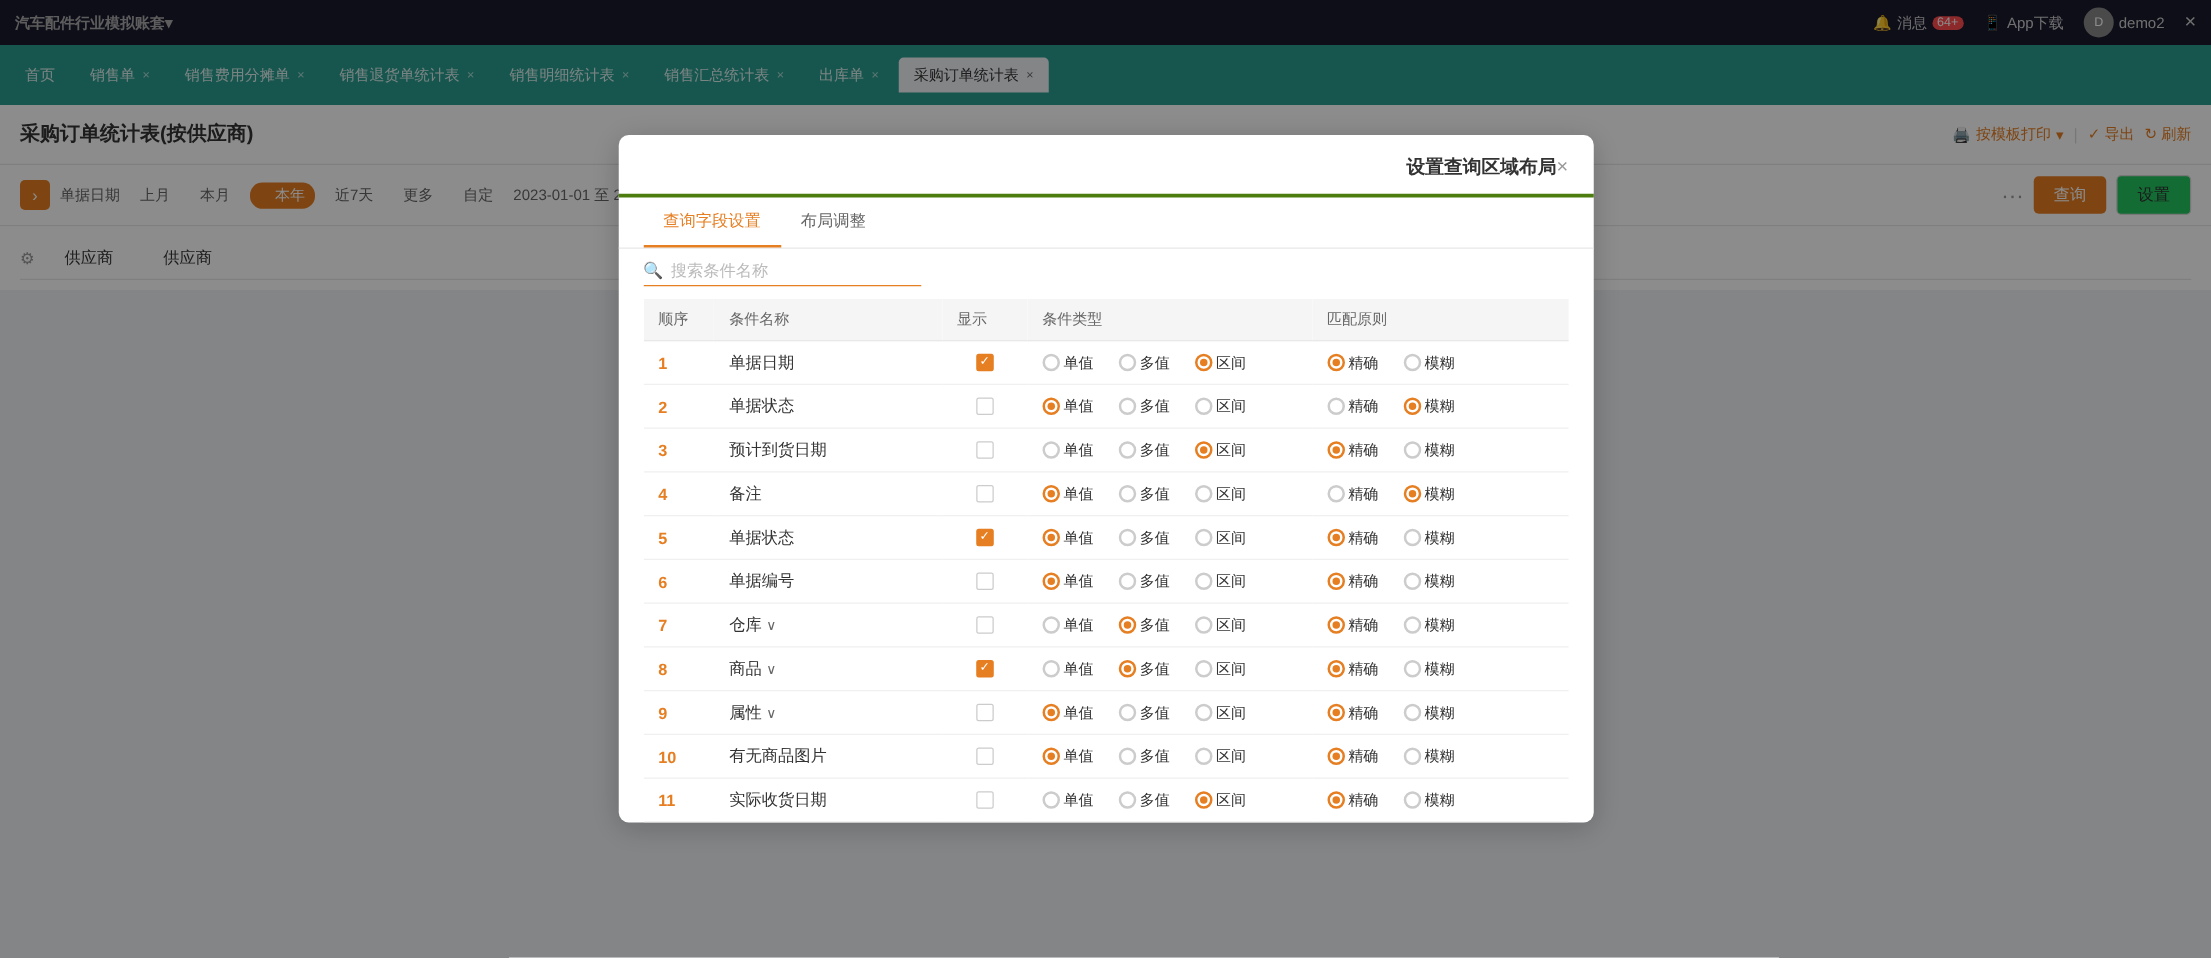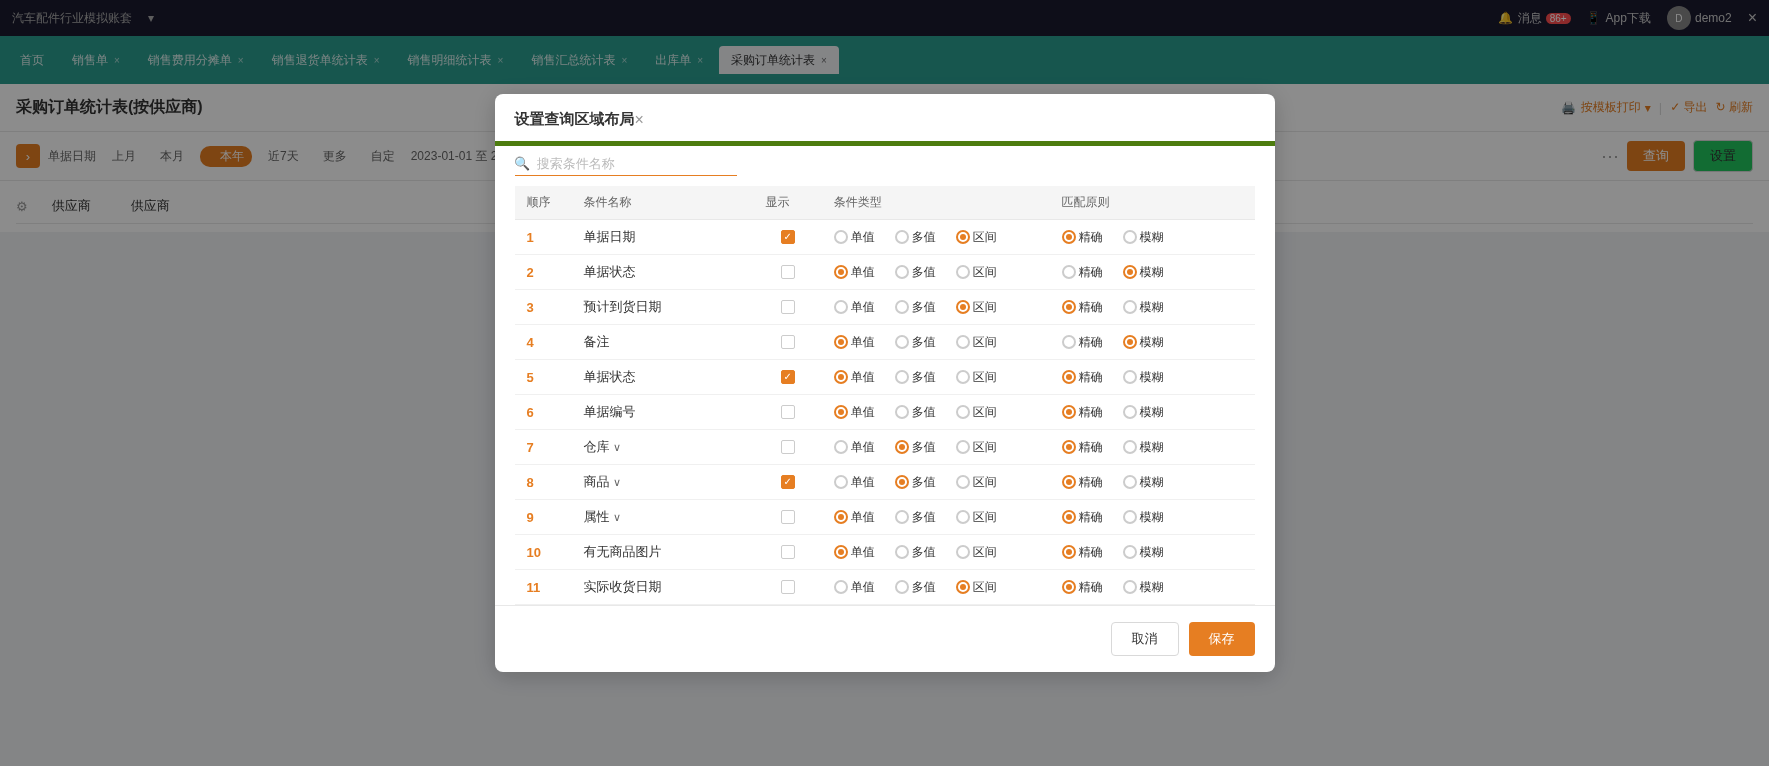--- a/index.html
+++ b/index.html
@@ -8,21 +8,21 @@
     
     .top-nav {
       height: 36px;
       background: #1a1a2e;
       display: flex;
       align-items: center;
       justify-content: space-between;
       padding: 0 12px;
       color: #ccc;
     }
-    .top-nav-left { font-size: 12px; color: #aaa; display: flex; align-items: center; gap: 16px; }
+    .top-nav-left { font-size: 12px; color: #aaa; display: flex; align-items: center; gap: 0; font-weight: bold; }
     .top-nav-right { display: flex; align-items: center; gap: 16px; font-size: 12px; color: #ccc; }
     .badge { background: #ff4d4f; color: white; border-radius: 8px; padding: 0 4px; font-size: 10px; }
     .avatar { width: 24px; height: 24px; border-radius: 50%; background: #888; display: inline-flex; align-items: center; justify-content: center; color: white; font-size: 10px; }
 
     
     .tab-bar {
       height: 48px;
       background: #2a9d8f;
       display: flex;
       align-items: center;
@@ -100,24 +100,24 @@
       background: white;
       border-radius: 8px;
       width: 780px;
       max-height: 680px;
       display: flex;
       flex-direction: column;
       box-shadow: 0 4px 24px rgba(0,0,0,0.2);
     }
     .modal-header {
       padding: 16px 20px 12px;
-      border-bottom: 5px solid #4d7c0f;
+      border-bottom: 3px solid #4d7c0f;
       display: flex;
       align-items: center;
-      justify-content: flex-start;
+      justify-content: flex-end;
     }
     .modal-title { font-size: 15px; font-weight: bold; color: #333; }
     .modal-close { cursor: pointer; color: #999; font-size: 16px; }
 
     
     .modal-tabs { display: flex; gap: 0; padding: 0 20px; border-bottom: 1px solid #e8e8e8; }
     .modal-tab { padding: 10px 16px; font-size: 13px; cursor: pointer; color: #666; border-bottom: 2px solid transparent; }
     .modal-tab.active { color: #e67e22; border-bottom: 2px solid #e67e22; }
 
     
@@ -187,21 +187,21 @@
 
 <div class="top-nav">
   <div class="top-nav-left">
     <span>汽车配件行业模拟账套</span>
     <span>▾</span>
   </div>
   <div class="top-nav-right">
     <span style="cursor:pointer; display:flex; align-items:center; gap:4px;">
       <span>🔔</span>
       <span>消息</span>
-      <span class="badge">86+</span>
+      <span class="badge">64+</span>
     </span>
     <span style="cursor:pointer; display:flex; align-items:center; gap:4px;">
       <span>📱</span>
       <span>App下载</span>
     </span>
     <span style="cursor:pointer; display:flex; align-items:center; gap:4px;">
       <span class="avatar">D</span>
       <span>demo2</span>
     </span>
     <span style="cursor:pointer; font-size:16px;">×</span>
@@ -287,20 +287,28 @@
 </div>
 
 <div class="modal-overlay">
   <div class="modal">
 
     <div class="modal-header">
       <span class="modal-title">设置查询区域布局</span>
       <span class="modal-close">×</span>
     </div>
 
+    <div class="modal-tabs">
+      <div class="modal-tab active">
+        <span>查询字段设置</span>
+      </div>
+      <div class="modal-tab">
+        <span>布局调整</span>
+      </div>
+    </div>
 
     <div class="modal-search">
       <div class="search-wrap">
         <span class="search-icon-span">🔍</span>
         <input class="search-input" type="text" placeholder="搜索条件名称" style="">
       </div>
     </div>
 
     <div class="modal-table">
       <table>
@@ -718,18 +726,14 @@
       <div class="radio-circle "></div>
       <span class="radio-label">模糊</span>
     </label>
                 </div>
               </td>
             </tr>
           </tbody>
       </table>
     </div>
 
-    <div class="modal-footer">
-      <button class="btn-cancel">取消</button>
-      <button class="btn-save">保存</button>
-    </div>
   </div>
 </div>
 
 </body></html>

